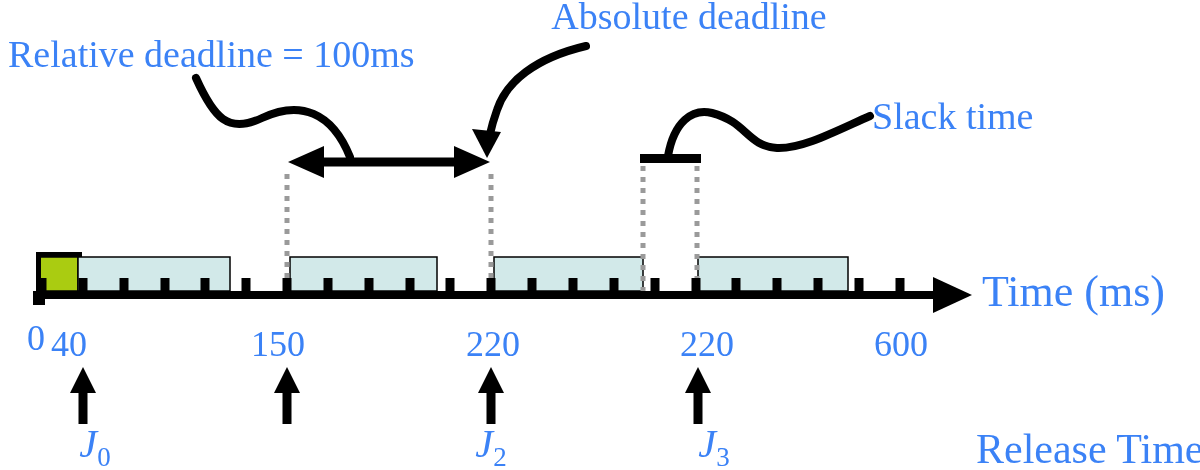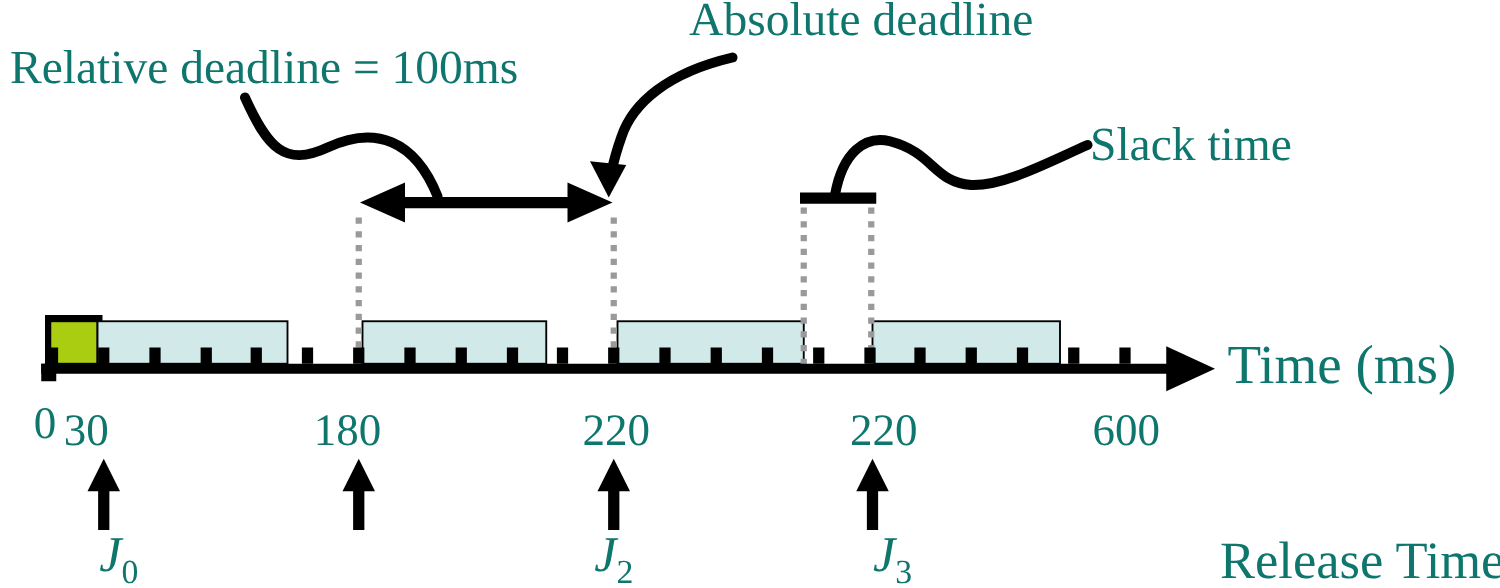--- a/index.html
+++ b/index.html
@@ -1,18 +1,18 @@
 <!DOCTYPE html>
 <html><head>
 <meta charset="utf-8">
 <style>
   html,body{margin:0;padding:0;background:#fff;}
   #canvas{
     position:relative;width:1200px;height:470px;background:#ffffff;overflow:hidden;
-    font-family:"Liberation Serif","DejaVu Serif",serif;color:#0f766e;
+    font-family:"Liberation Serif","DejaVu Serif",serif;color:#3b82f6;
   }
   #diagram{position:absolute;left:0;top:0;width:1200px;height:470px;}
   .anno{position:absolute;white-space:nowrap;font-size:38px;line-height:1.1;}
   #abs-deadline{left:534px;top:-6px;width:310px;font-size:38px;line-height:44px;text-align:center;position:absolute;}
   #abs-deadline sub{font-size:26px;}
   #rel-deadline{left:8px;top:34px;}
   #slack-label{left:872px;top:96px;}
   #time-axis-label{left:982px;top:268px;font-size:44px;}
   #release-time-label{left:976px;top:426px;font-size:42px;}
   .ticklabel{
@@ -126,22 +126,22 @@
     <div>Absolute deadline</div>
   </div>
 
   <div class="anno" id="slack-label">Slack time</div>
 
   <div class="anno" id="time-axis-label">Time (ms)</div>
 
   <div class="anno" id="release-time-label">Release Time</div>
 
 <span class="ticklabel raised" style="left: 36px;">0</span>
-    <span class="ticklabel" style="left: 69px;">30</span>
-    <span class="ticklabel" style="left: 278px;">180</span>
+    <span class="ticklabel" style="left: 69px;">40</span>
+    <span class="ticklabel" style="left: 278px;">150</span>
     <span class="ticklabel" style="left: 493px;">220</span>
     <span class="ticklabel" style="left: 707px;">220</span>
     <span class="ticklabel" style="left: 901px;">600</span>
     <span class="jlabel" style="left: 95px;">J<sub>0</sub></span>
     <span class="jlabel" style="left: 287px; margin-top: 40px;">J<sub>1</sub></span>
     <span class="jlabel" style="left: 491px;">J<sub>2</sub></span>
     <span class="jlabel" style="left: 714px;">J<sub>3</sub></span>
   </div>
 
 </body></html>

